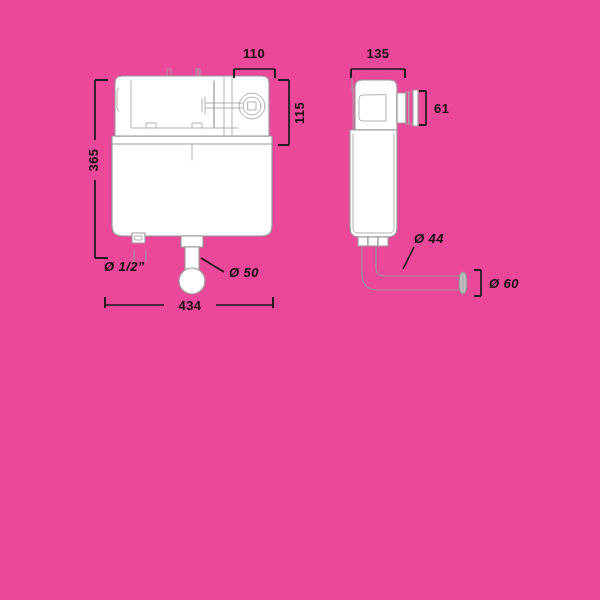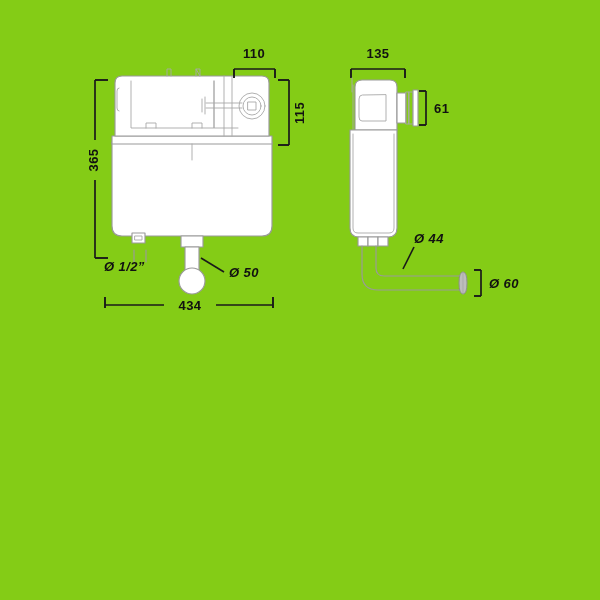--- a/index.html
+++ b/index.html
@@ -7,21 +7,21 @@
     padding: 0;
     background: #ffffff;
   }
   body {
     font-family: "Liberation Sans", sans-serif;
   }
   #drawing-page {
     position: relative;
     width: 600px;
     height: 600px;
-    background: #84cc16;
+    background: #ec4899;
     overflow: hidden;
   }
   #tech-svg {
     position: absolute;
     left: 0;
     top: 0;
     width: 600px;
     height: 600px;
     display: block;
   }

